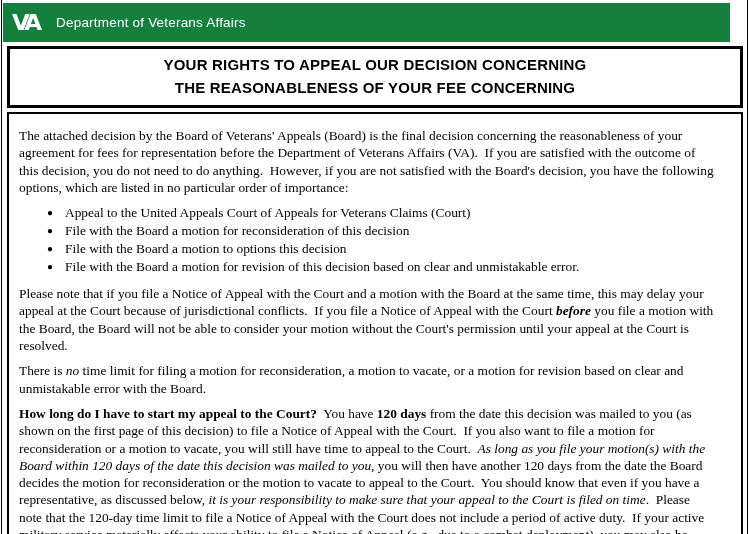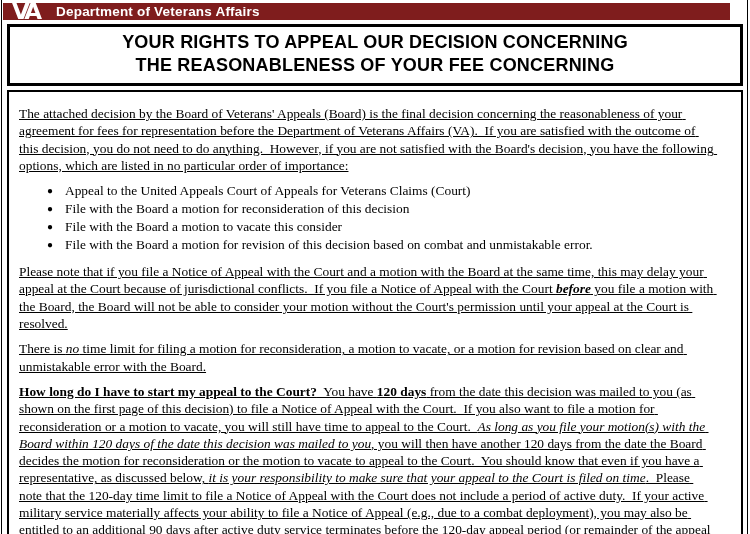--- a/index.html
+++ b/index.html
@@ -18,72 +18,71 @@
     top: 0;
     bottom: 0;
     width: 1px;
     background: #000;
   }
   .page-edge.left  { left: 1px; }
   .page-edge.right { right: 2px; }
 
   .header-bar {
     margin: 3px 20px 0 3px;
-    height: 17px;
-    background: #7f1d1d;
+    height: 39px;
+    background: #15803d;
     display: flex;
     align-items: center;
     padding-left: 9px;
     box-sizing: border-box;
   }
   .va-logo {
     color: #ffffff;
     font-family: "DejaVu Sans", sans-serif;
     font-weight: 900;
     font-size: 23px;
     letter-spacing: -4px;
     line-height: 1;
     margin-right: 14px;
     padding-right: 4px;
     transform: scaleY(0.95);
   }
   .agency-name {
     color: #ffffff;
     font-family: "Liberation Sans", sans-serif;
-    font-weight: bold;
+    font-weight: normal;
     font-size: 13.5px;
     letter-spacing: 0.2px;
   }
 
   .title-box {
     margin: 4px 7px 0 7px;
     border: 3px solid #000;
     text-align: center;
     padding: 4px 0 6px 0;
     font-family: "Liberation Sans", sans-serif;
     font-weight: bold;
-    font-size: 18px;
+    font-size: 15px;
     line-height: 23px;
     letter-spacing: 0.2px;
   }
 
   .content-box {
     margin: 4px 7px 0 7px;
     border: 2px solid #000;
     border-bottom: none;
     height: 480px;
     box-sizing: border-box;
     padding: 13px 11px 0 10px;
     font-size: 13.4px;
     line-height: 17.3px;
   }
   .doc-paragraph {
     margin: 0 16px 8px 0;
     white-space: pre-wrap;
-    text-decoration: underline;
   }
   .run.normal { font-weight: normal; font-style: normal; }
   .run.bold { font-weight: bold; }
   .run.italic { font-style: italic; }
   .run.bold-italic { font-weight: bold; font-style: italic; }
 
   .doc-bullets {
     list-style: none;
     margin: 0 0 9px 28px;
     padding: 0;
@@ -116,20 +115,20 @@
   <div class="title-box">
     <div>YOUR RIGHTS TO APPEAL OUR DECISION CONCERNING</div>
     <div>THE REASONABLENESS OF YOUR FEE CONCERNING</div>
   </div>
 
   <div class="content-box">
       <p class="doc-paragraph"><span class="run normal">The attached decision by the Board of Veterans' Appeals (Board) is the final decision concerning the reasonableness of your agreement for fees for representation before the Department of Veterans Affairs (VA).  If you are satisfied with the outcome of this decision, you do not need to do anything.  However, if you are not satisfied with the Board's decision, you have the following options, which are listed in no particular order of importance:</span></p>
       <ul class="doc-bullets">
         <li>Appeal to the United Appeals Court of Appeals for Veterans Claims (Court)</li>
         <li>File with the Board a motion for reconsideration of this decision</li>
-        <li>File with the Board a motion to vacate this consider</li>
-        <li>File with the Board a motion for revision of this decision based on combat and unmistakable error.</li>
+        <li>File with the Board a motion to options this decision</li>
+        <li>File with the Board a motion for revision of this decision based on clear and unmistakable error.</li>
       </ul>
       <p class="doc-paragraph"><span class="run normal">Please note that if you file a Notice of Appeal with the Court and a motion with the Board at the same time, this may delay your appeal at the Court because of jurisdictional conflicts.  If you file a Notice of Appeal with the Court </span><span class="run bold-italic">before</span><span class="run normal"> you file a motion with the Board, the Board will not be able to consider your motion without the Court's permission until your appeal at the Court is resolved.</span></p>
       <p class="doc-paragraph"><span class="run normal">There is </span><span class="run italic">no</span><span class="run normal"> time limit for filing a motion for reconsideration, a motion to vacate, or a motion for revision based on clear and unmistakable error with the Board.</span></p>
       <p class="doc-paragraph"><span class="run bold">How long do I have to start my appeal to the Court?</span><span class="run normal">  You have </span><span class="run bold">120 days</span><span class="run normal"> from the date this decision was mailed to you (as shown on the first page of this decision) to file a Notice of Appeal with the Court.  If you also want to file a motion for reconsideration or a motion to vacate, you will still have time to appeal to the Court.  </span><span class="run italic">As long as you file your motion(s) with the Board within 120 days of the date this decision was mailed to you</span><span class="run normal">, you will then have another 120 days from the date the Board decides the motion for reconsideration or the motion to vacate to appeal to the Court.  You should know that even if you have a representative, as discussed below, </span><span class="run italic">it is your responsibility to make sure that your appeal to the Court is filed on time</span><span class="run normal">.  Please note that the 120-day time limit to file a Notice of Appeal with the Court does not include a period of active duty.  If your active military service materially affects your ability to file a Notice of Appeal (e.g., due to a combat deployment), you may also be entitled to an additional 90 days after active duty service terminates before the 120-day appeal period (or remainder of the appeal period) begins to run.</span></p>
     </div>
 </div>
 
 </body></html>

